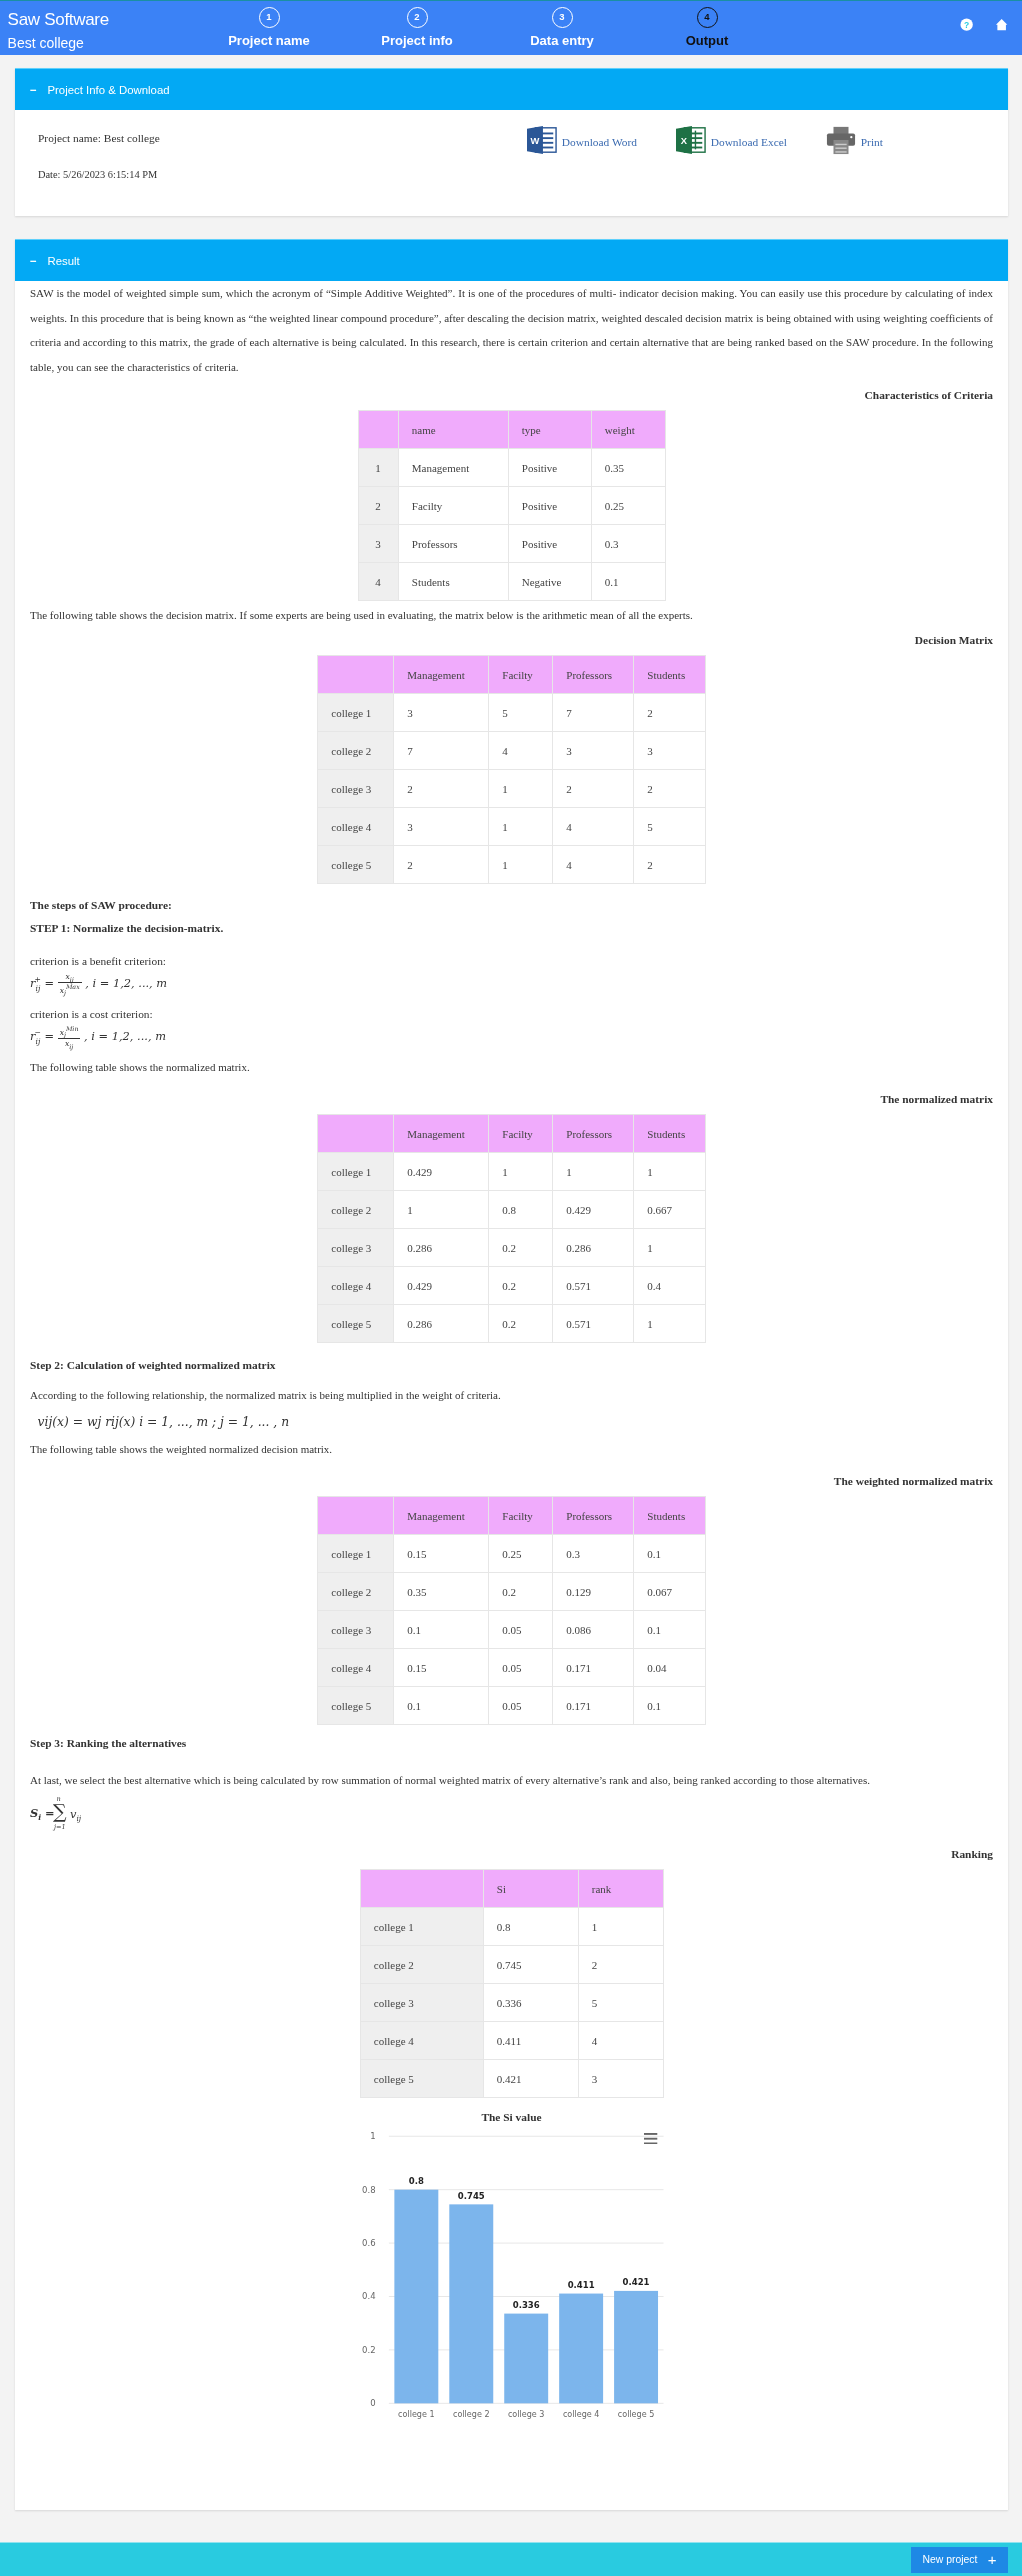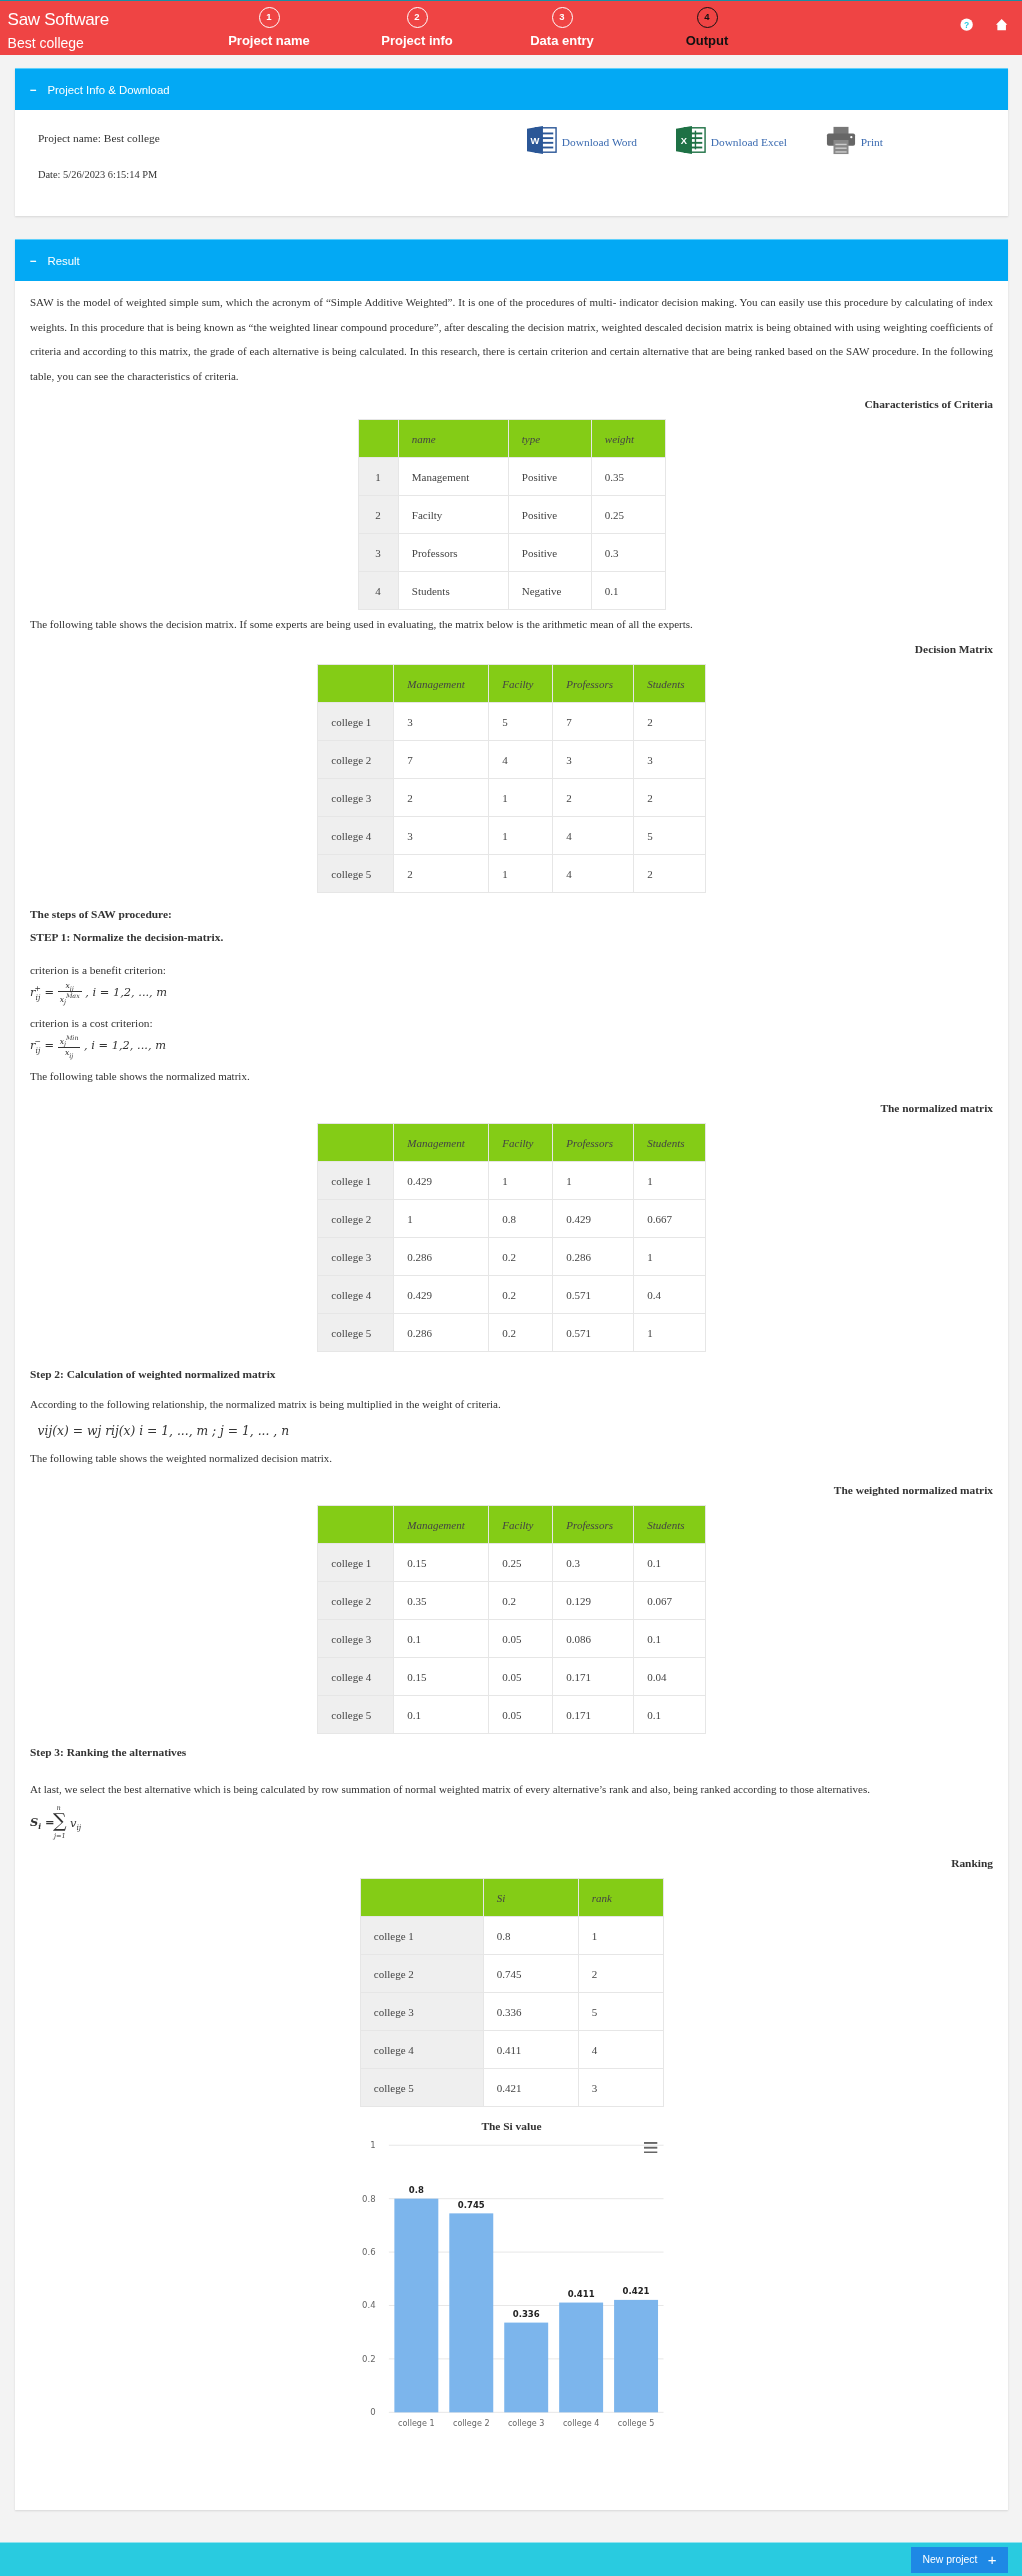--- a/index.html
+++ b/index.html
@@ -8,21 +8,21 @@
     width: 1023px;
     min-height: 2576px;
     background: #f3f3f3;
     font-family: "Liberation Serif", serif;
     color: #333;
     position: relative;
   }
   
   .topbar {
     position: absolute; left: 0; top: 0; width: 1023px; height: 55px;
-    background: #ef4444;
+    background: #3b82f6;
     border-top: 1.9px solid #1a8fa3;
   }
   .brand { position: absolute; left: 7.6px; top: 8.5px; color: #fff; font-family: "Liberation Sans", sans-serif; }
   .brand-title { font-size: 17px; font-weight: normal; letter-spacing: -0.3px; }
   .brand-sub { font-size: 14px; margin-top: 5.7px; }
   .steps { position: absolute; top: 5.7px; left: 0; width: 1023px; height: 47px; }
   .step { position: absolute; width: 104px; text-align: center; font-family: "Liberation Sans", sans-serif; }
   .step-circle {
     width: 21px; height: 21px; border-radius: 50%;
     border: 1.5px solid #fff; color: #fff; margin: 0 auto;
@@ -43,31 +43,31 @@
     font-family: "Liberation Sans", sans-serif; font-size: 11.4px;
     padding-left: 15px; line-height: 42px; border-top: 1.9px solid #5fd0fb;
   }
   .panel-head .toggle { display: inline-block; margin-right: 7.6px; font-weight: bold; }
   .info-left { position: absolute; left: 23px; top: 64px; font-size: 11.4px; }
   .info-left .date { font-size: 10.4px; margin-top: 24.6px; }
   .dl-row { position: absolute; left: 511px; top: 57px; display: flex; align-items: center; }
   .dl-item { display: flex; align-items: center; margin-right: 38px; cursor: pointer; }
   .dl-item span.txt { color: #3a6ab0; font-size: 11.4px; margin-left: 3.8px; }
   
-  .content { padding: 9px 15px 0 15px; font-size: 11.4px; }
+  .content { padding: 0 15px 0 15px; font-size: 11.4px; }
   p.intro { margin: 0; line-height: 24.6px; text-align: justify; font-size: 11px; }
   .tbl-title { text-align: right; font-weight: bold; font-size: 11.4px; margin: 9.5px 0 9.5px 0; }
   table.grid {
     border-collapse: collapse; margin: 0 auto; font-size: 11px;
     border: 0.9px solid #e2e2e2;
   }
   table.grid th, table.grid td {
     border: 0.9px solid #e6e6e6; height: 38px; text-align: left; padding: 0 13.3px; font-weight: normal; color: #444;
   }
-  table.grid thead th { background: #84cc16; font-style: italic; }
+  table.grid thead th { background: #f0abfc; }
   table.grid tbody th { background: #efefef; }
   table.grid tbody td { background: #fff; }
   .line { margin: 5.7px 0; line-height: 17px; }
   .bold { font-weight: bold; }
   .formula { font-family: "DejaVu Serif", serif; font-style: italic; font-size: 11.4px; margin: 1.9px 0 9.5px 0; }
   .frac { display: inline-block; vertical-align: middle; text-align: center; font-size: 7.6px; }
   .frac .num { display: block; border-bottom: 0.9px solid #333; padding: 0 1.9px; }
   .frac .den { display: block; padding: 0 1.9px; }
   
   .chart-wrap { position: relative; width: 322px; height: 322px; margin: 0 auto; }

